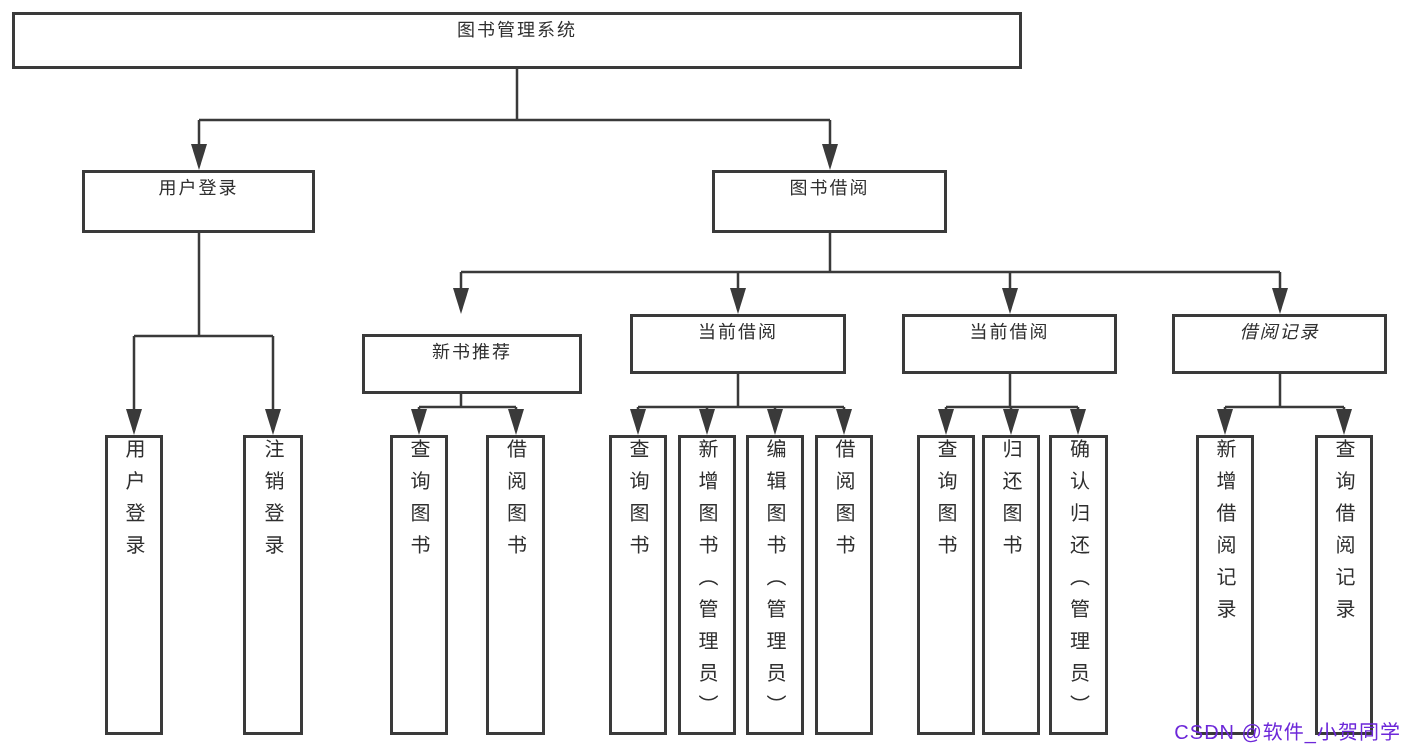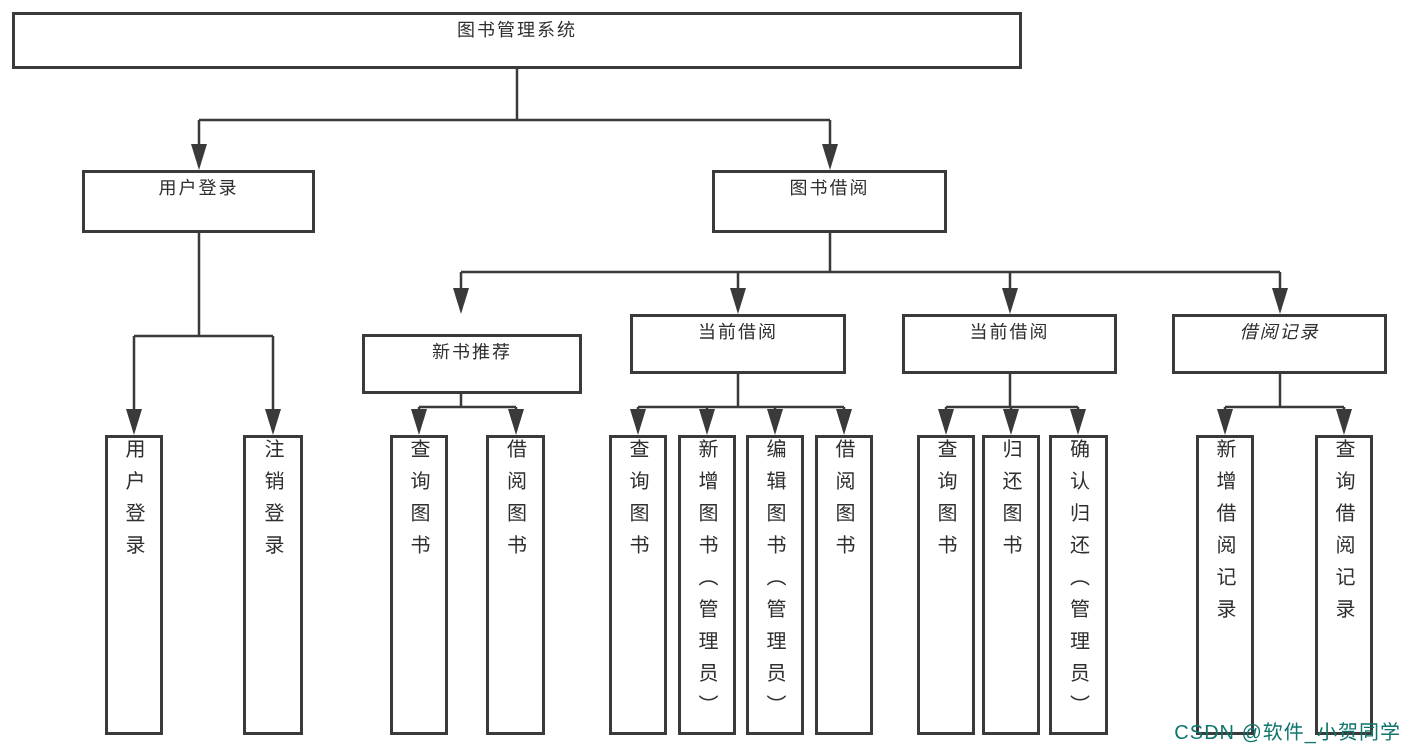--- a/index.html
+++ b/index.html
@@ -33,21 +33,21 @@
     writing-mode:vertical-rl;
     text-orientation:mixed;
     font-size:20px;
     line-height:1;
     letter-spacing:12px;
   }
   .watermark{
     position:absolute;
     right:4px;top:716px;
     font-size:20px;
-    color:#0f766e;
+    color:#6d28d9;
     letter-spacing:1px;
     white-space:nowrap;
   }
 </style>
 </head>
 <body>
 
 <div id="stage">
 
   <svg id="connectors" viewBox="0 0 1405 747" xmlns="http://www.w3.org/2000/svg">

